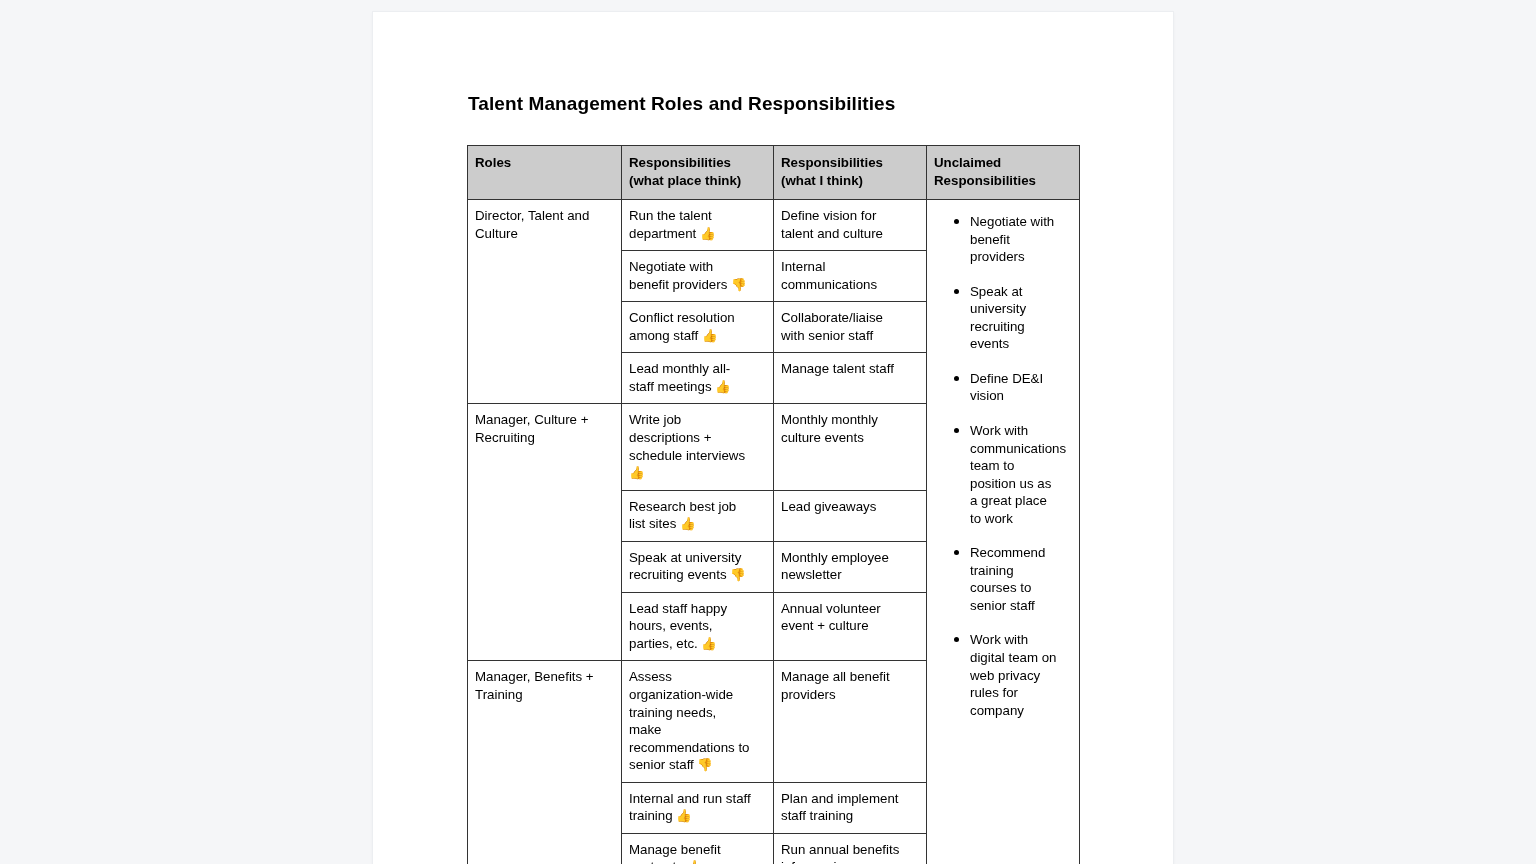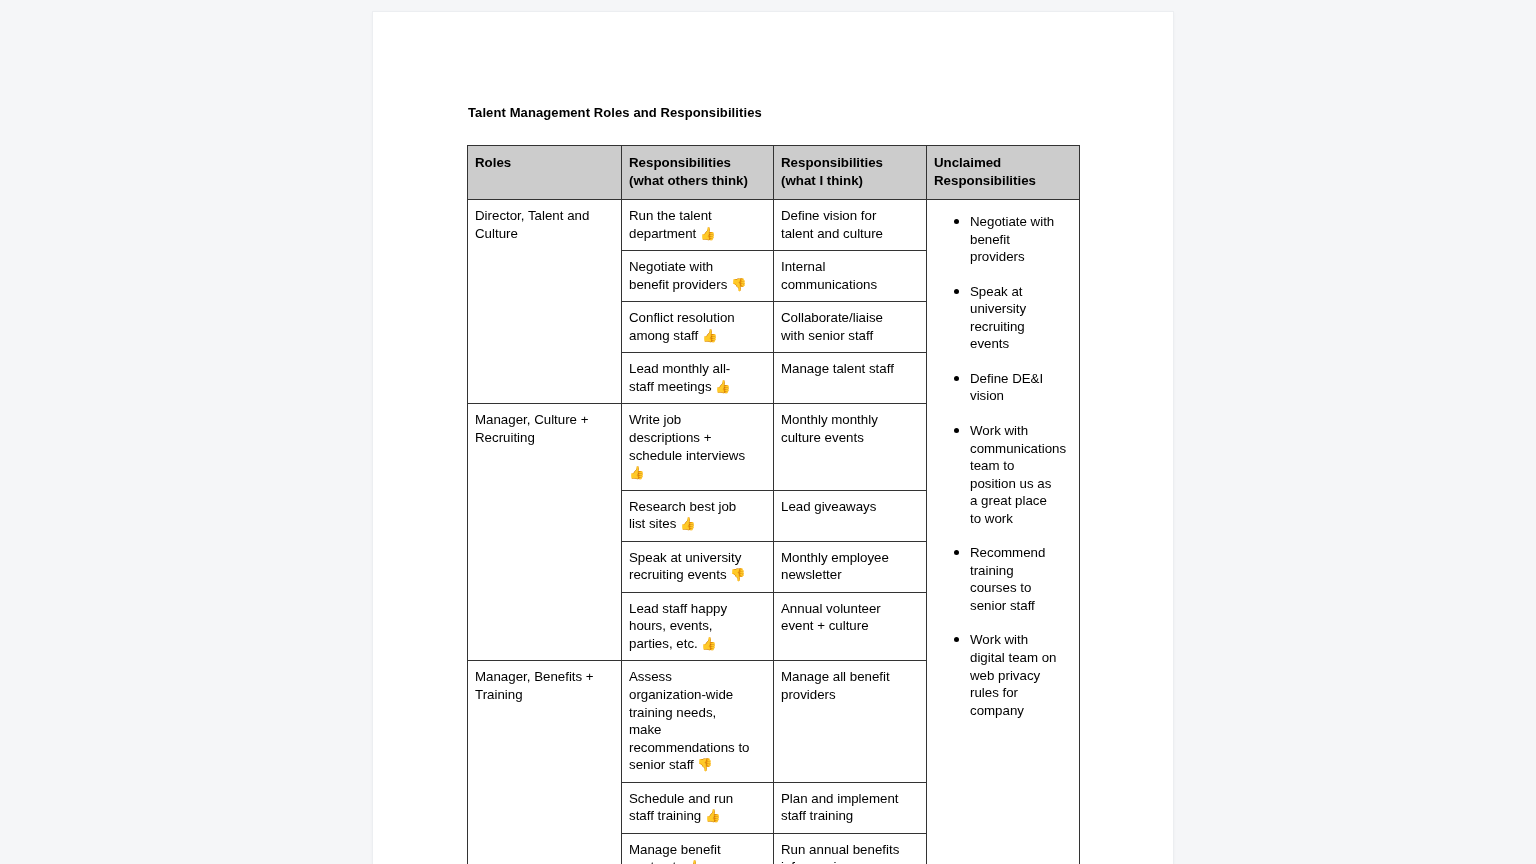--- a/index.html
+++ b/index.html
@@ -24,22 +24,22 @@
     top: 12px;
     width: 800px;
     height: 1035px;
     background: #ffffff;
     box-shadow: 0 0 0 1px #eceef1, 0 1px 4px rgba(0,0,0,0.06);
     overflow: hidden;
   }
   #doc-title {
     position: absolute;
     left: 95px;
-    top: 93px;
-    font-size: 13px;
+    top: 81px;
+    font-size: 19px;
     font-weight: bold;
     color: #000000;
     letter-spacing: 0.1px;
     white-space: nowrap;
   }
   #rr-table {
     position: absolute;
     left: 94px;
     top: 133px;
     width: 612px;
@@ -115,21 +115,21 @@
         <col class="c-ithink">
         <col class="c-unclaimed">
       </colgroup>
       <thead>
         <tr>
           <th>
             <span class="hdr-line">Roles</span>
           </th>
           <th>
             <span class="hdr-line">Responsibilities</span>
-            <span class="hdr-line">(what others think)</span>
+            <span class="hdr-line">(what place think)</span>
           </th>
           <th>
             <span class="hdr-line">Responsibilities</span>
             <span class="hdr-line">(what I think)</span>
           </th>
           <th>
             <span class="hdr-line">Unclaimed</span>
             <span class="hdr-line">Responsibilities</span>
           </th>
         </tr>
@@ -178,21 +178,21 @@
           <tr>
             <td><span>Lead staff happy hours, events, parties, etc.</span> <span class="emoji">👍</span></td>
             <td><span>Annual volunteer event + culture</span></td>
           </tr>
           <tr>
             <td class="role-cell" rowspan="4"><span>Manager, Benefits + Training</span></td>
             <td><span>Assess organization-wide training needs, make recommendations to senior staff</span> <span class="emoji">👎</span></td>
             <td><span>Manage all benefit providers</span></td>
           </tr>
           <tr>
-            <td><span>Schedule and run staff training</span> <span class="emoji">👍</span></td>
+            <td><span>Internal and run staff training</span> <span class="emoji">👍</span></td>
             <td><span>Plan and implement staff training</span></td>
           </tr>
           <tr>
             <td><span>Manage benefit contracts</span> <span class="emoji">👍</span></td>
             <td><span>Run annual benefits info sessions</span></td>
           </tr>
           <tr>
             <td class="empty-cell">&nbsp;</td>
             <td><span>Run employee benefit giveaways, games, events, etc.</span></td>
           </tr>

